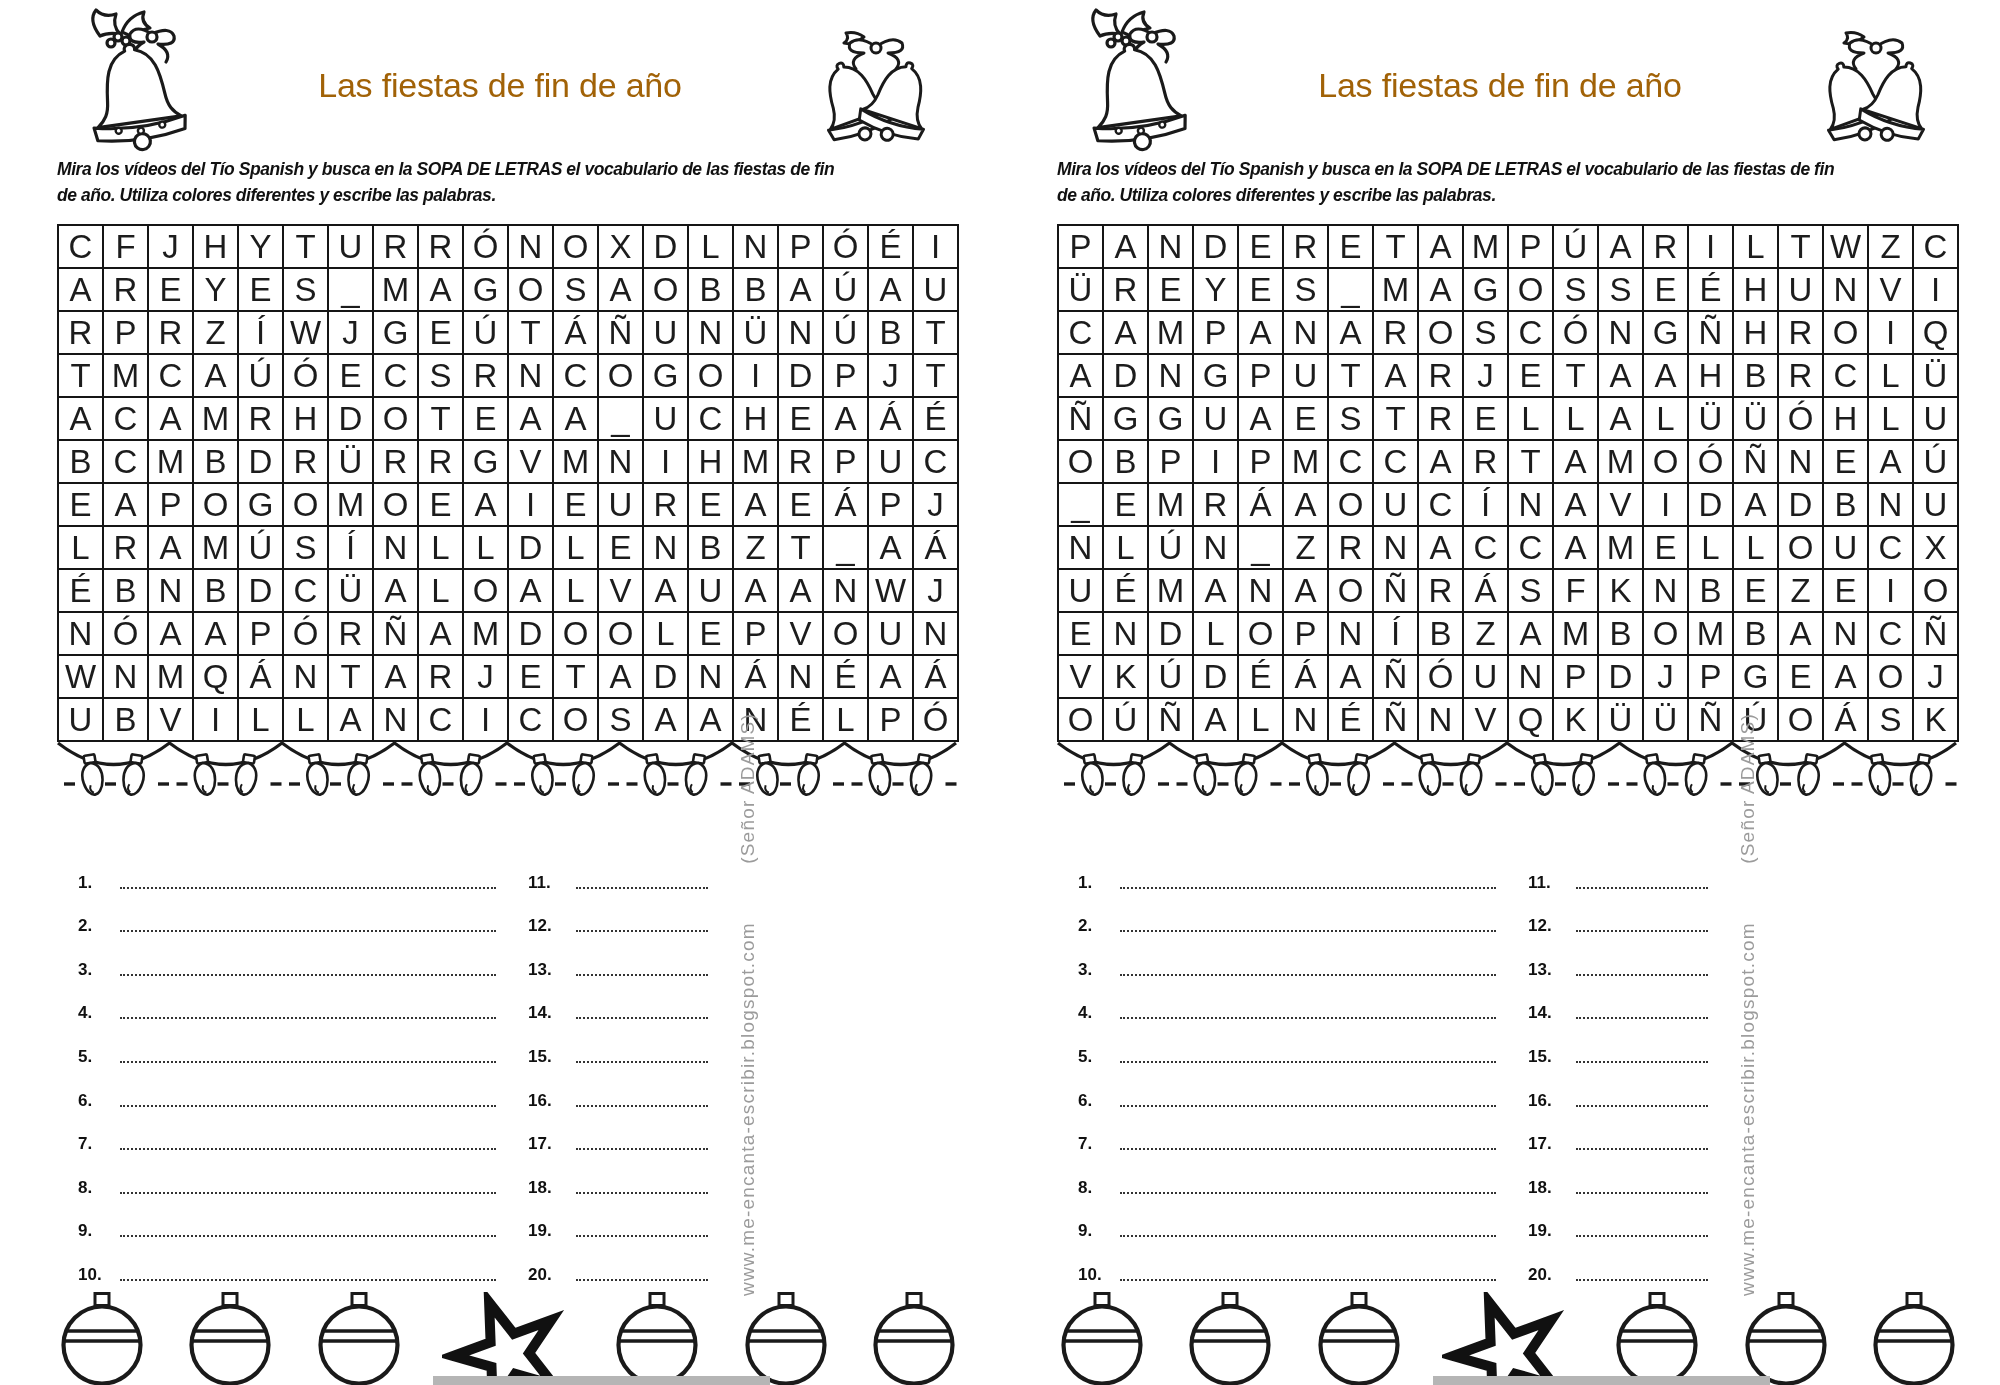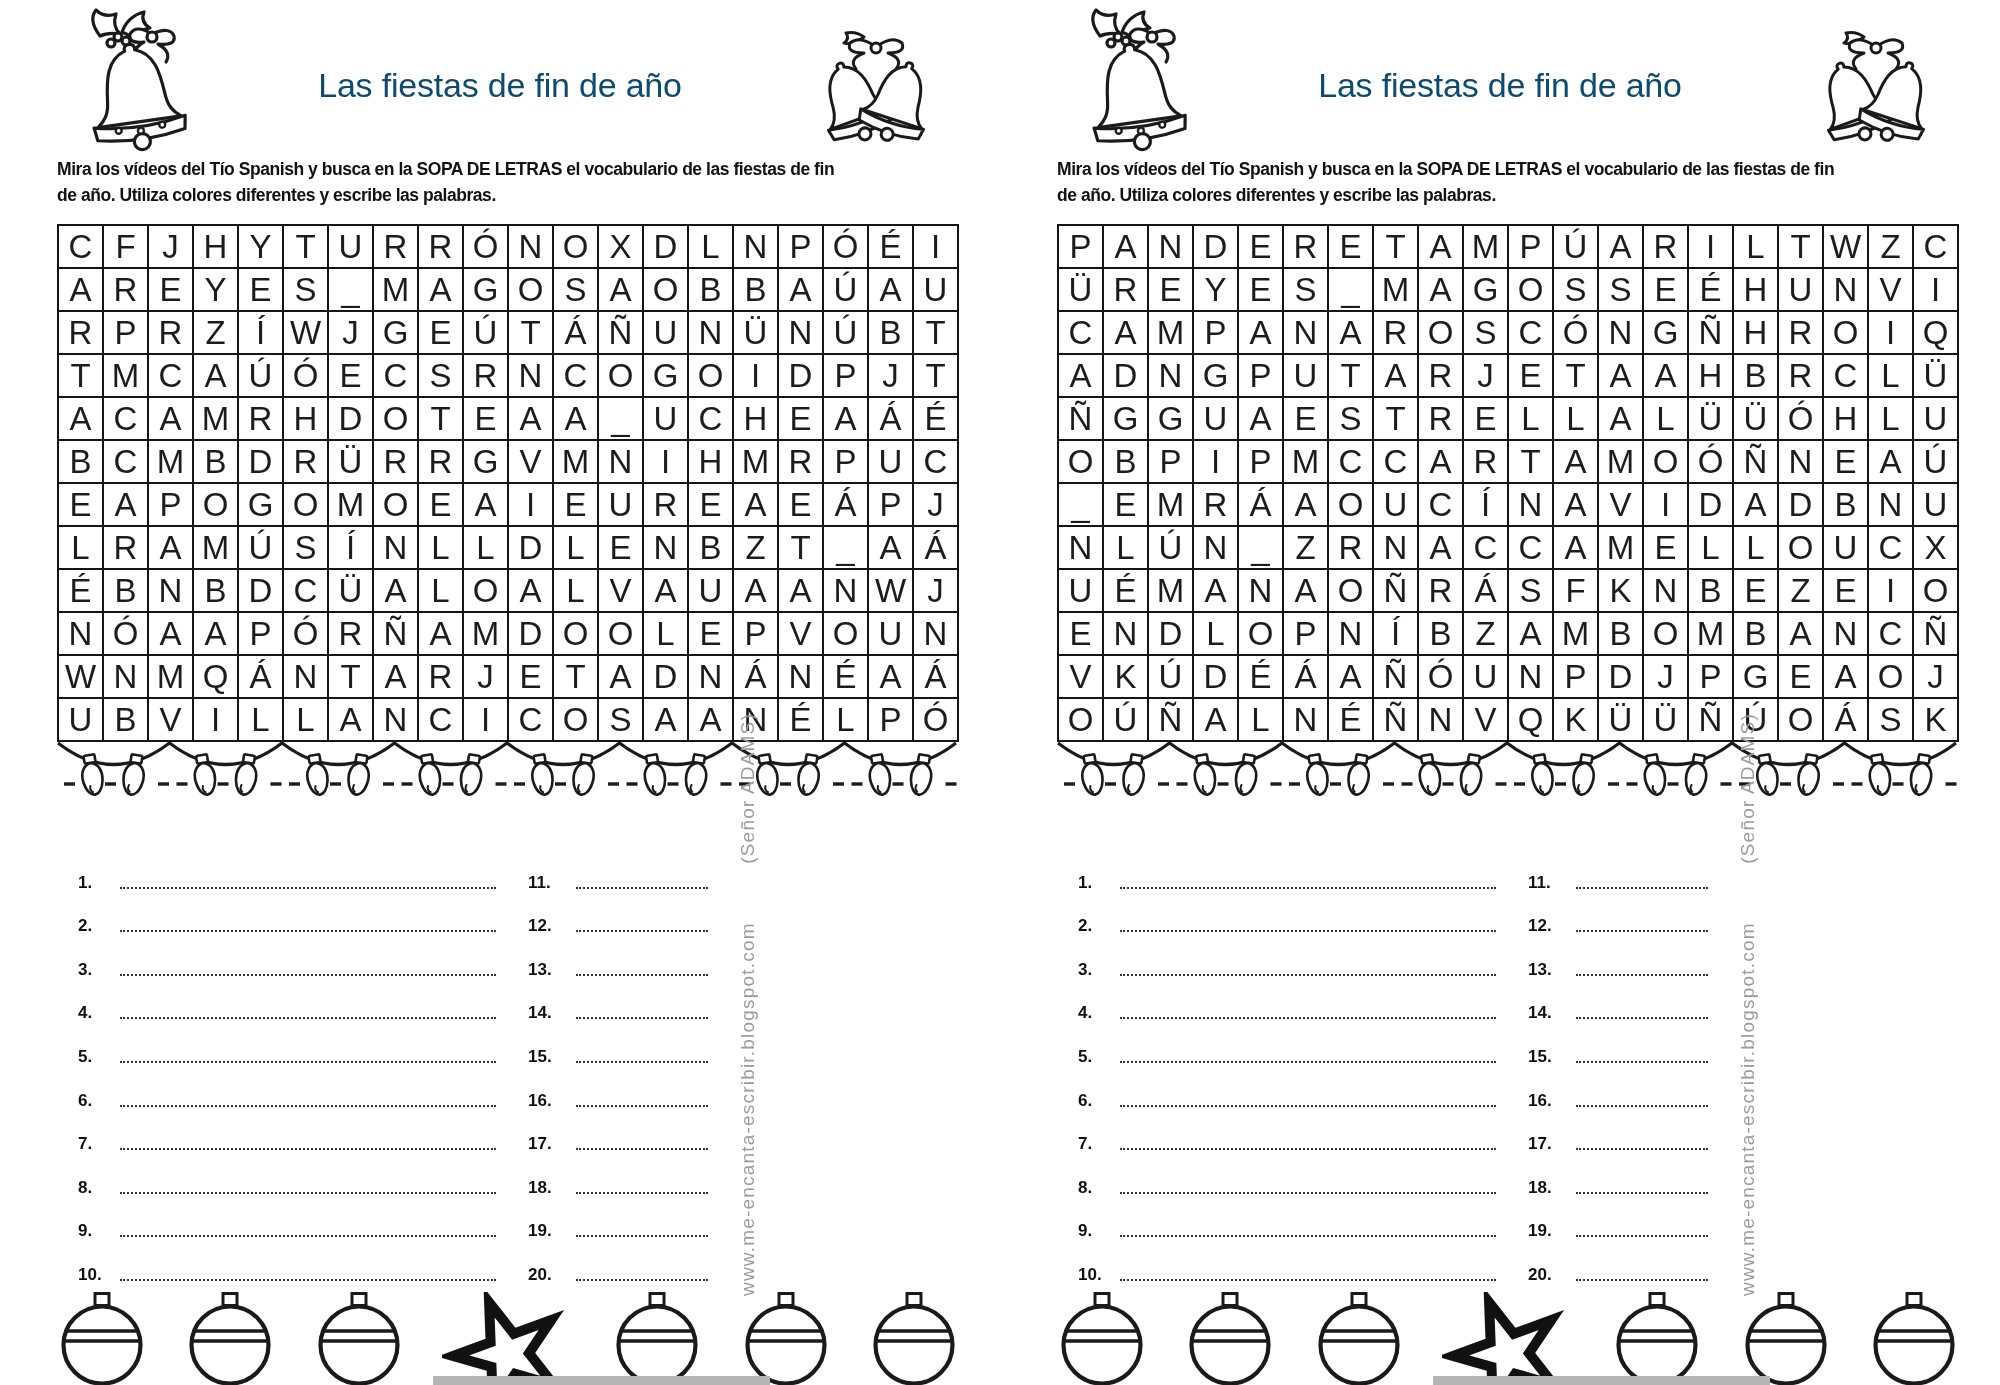--- a/index.html
+++ b/index.html
@@ -10,25 +10,25 @@
   #canvas{position:relative;width:2000px;height:1385px;background:#fff;overflow:hidden;}
   .page-divider{position:absolute;left:998px;top:0;width:2px;height:1385px;background:#d0d0d0;}
   .page{position:absolute;top:0;width:1000px;height:1385px;background:#fff;}
 
   .bell{position:absolute;}
   .bell-left{left:66px;top:6px;width:140px;height:152px;}
   .bell-right{left:798px;top:30px;width:155px;height:126px;}
 
   .title{
     position:absolute;left:0;top:66px;width:1000px;margin:0;
-    text-align:center;font-size:34px;font-weight:400;color:#0c4a6e;letter-spacing:-0.2px;
+    text-align:center;font-size:34px;font-weight:400;color:#a16207;letter-spacing:-0.2px;
   }
   .instructions{position:absolute;left:57px;top:156px;margin:0;width:900px;}
   .iline{display:block;white-space:nowrap;font-size:17.5px;font-weight:700;
-         letter-spacing:-0.45px;line-height:26px;color:#111;}
+         letter-spacing:-0.45px;line-height:26px;color:#111;font-style:italic;}
 
   .grid{
     position:absolute;left:57px;top:224px;display:grid;
     grid-template-columns:repeat(20,45px);grid-auto-rows:43px;
     border-top:2.8px solid #151515;border-left:2.8px solid #151515;background:#fff;
   }
   .cell{
     box-sizing:border-box;border-right:2.8px solid #151515;border-bottom:2.8px solid #151515;
     display:flex;align-items:center;justify-content:center;
     font-size:33px;font-weight:400;color:#1c1c1c;

